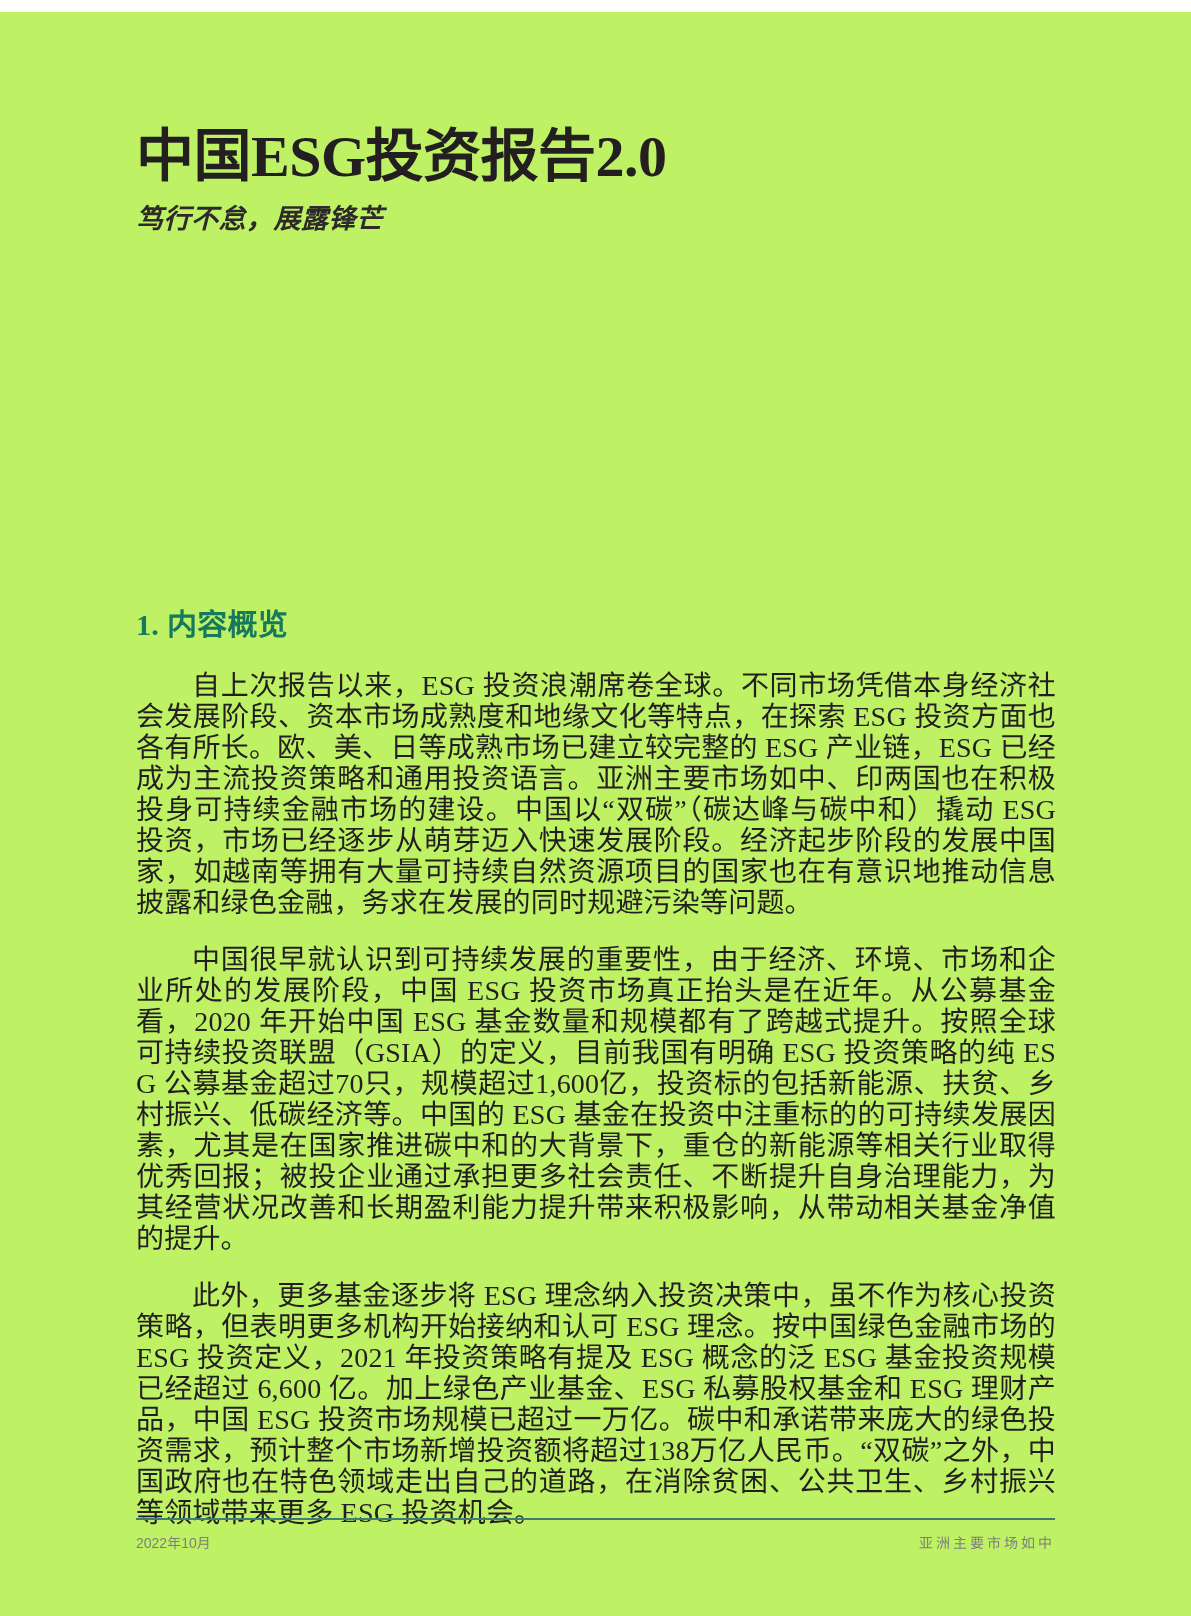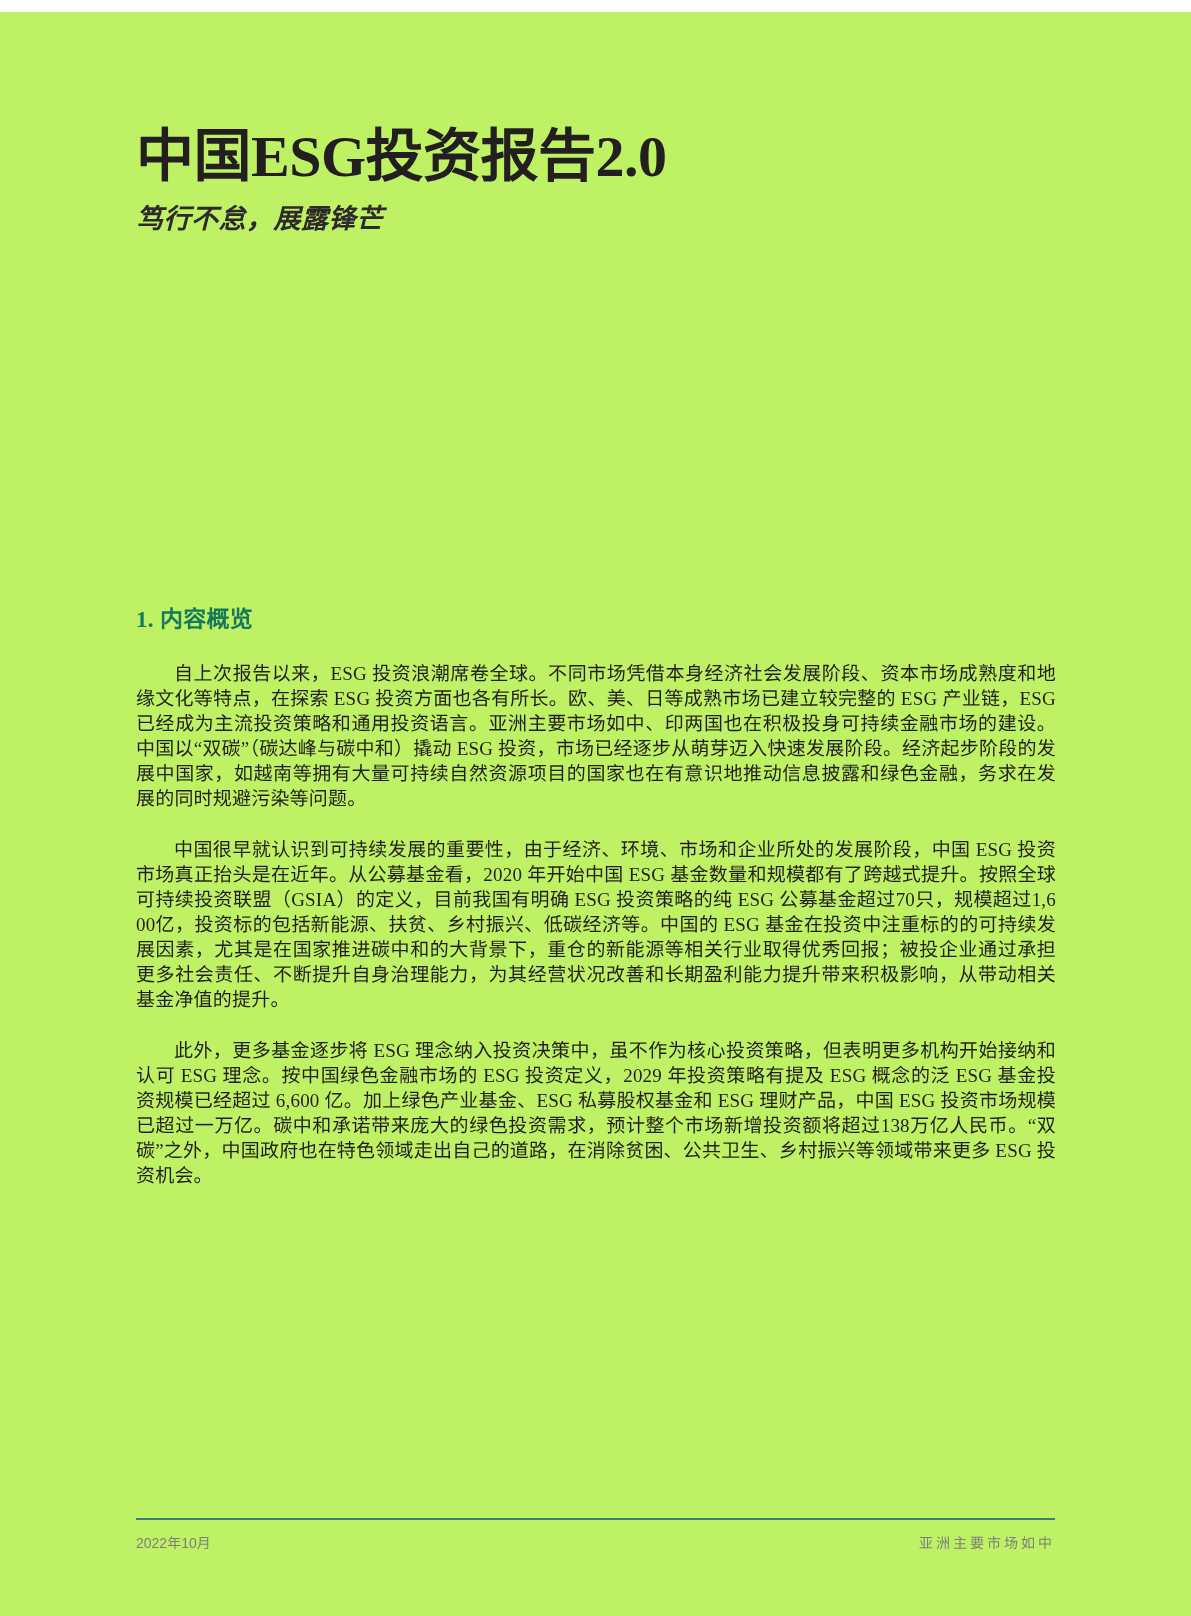--- a/index.html
+++ b/index.html
@@ -59,32 +59,32 @@
   
   .content {
     position: absolute;
     left: 136px;
     top: 594px;
     width: 920px;
   }
 
   .section-heading {
     font-family: "Liberation Serif", "DejaVu Serif", serif;
-    font-size: 23px;
+    font-size: 30px;
     font-weight: 700;
     color: #16795d;
     margin: 0 0 26px 0;
     line-height: 1.25;
     letter-spacing: 0.3px;
   }
 
   .para {
     font-family: "Liberation Serif", "DejaVu Serif", serif;
-    font-size: 19px;
-    line-height: 25px;
+    font-size: 28px;
+    line-height: 31px;
     color: #231f20;
     margin: 0 0 26px 0;
     text-align: justify;
     text-justify: inter-character;
     text-indent: 2em;
     letter-spacing: 0.2px;
     word-break: break-all;
   }
 
   .para:last-child {
@@ -134,21 +134,21 @@
     <h2 class="doc-subtitle">笃行不怠，展露锋芒</h2>
   </header>
 
   <main class="content">
     <h3 class="section-heading">1. 内容概览</h3>
 
     <p class="para">自上次报告以来，ESG 投资浪潮席卷全球。不同市场凭借本身经济社会发展阶段、资本市场成熟度和地缘文化等特点，在探索 ESG 投资方面也各有所长。欧、美、日等成熟市场已建立较完整的 ESG 产业链，ESG 已经成为主流投资策略和通用投资语言。亚洲主要市场如中、印两国也在积极投身可持续金融市场的建设。中国以“双碳”（碳达峰与碳中和）撬动 ESG 投资，市场已经逐步从萌芽迈入快速发展阶段。经济起步阶段的发展中国家，如越南等拥有大量可持续自然资源项目的国家也在有意识地推动信息披露和绿色金融，务求在发展的同时规避污染等问题。</p>
 
     <p class="para">中国很早就认识到可持续发展的重要性，由于经济、环境、市场和企业所处的发展阶段，中国 ESG 投资市场真正抬头是在近年。从公募基金看，2020 年开始中国 ESG 基金数量和规模都有了跨越式提升。按照全球可持续投资联盟（GSIA）的定义，目前我国有明确 ESG 投资策略的纯 ESG 公募基金超过70只，规模超过1,600亿，投资标的包括新能源、扶贫、乡村振兴、低碳经济等。中国的 ESG 基金在投资中注重标的的可持续发展因素，尤其是在国家推进碳中和的大背景下，重仓的新能源等相关行业取得优秀回报；被投企业通过承担更多社会责任、不断提升自身治理能力，为其经营状况改善和长期盈利能力提升带来积极影响，从带动相关基金净值的提升。</p>
 
-    <p class="para">此外，更多基金逐步将 ESG 理念纳入投资决策中，虽不作为核心投资策略，但表明更多机构开始接纳和认可 ESG 理念。按中国绿色金融市场的 ESG 投资定义，2029 年投资策略有提及 ESG 概念的泛 ESG 基金投资规模已经超过 6,600 亿。加上绿色产业基金、ESG 私募股权基金和 ESG 理财产品，中国 ESG 投资市场规模已超过一万亿。碳中和承诺带来庞大的绿色投资需求，预计整个市场新增投资额将超过138万亿人民币。“双碳”之外，中国政府也在特色领域走出自己的道路，在消除贫困、公共卫生、乡村振兴等领域带来更多 ESG 投资机会。</p>
+    <p class="para">此外，更多基金逐步将 ESG 理念纳入投资决策中，虽不作为核心投资策略，但表明更多机构开始接纳和认可 ESG 理念。按中国绿色金融市场的 ESG 投资定义，2021 年投资策略有提及 ESG 概念的泛 ESG 基金投资规模已经超过 6,600 亿。加上绿色产业基金、ESG 私募股权基金和 ESG 理财产品，中国 ESG 投资市场规模已超过一万亿。碳中和承诺带来庞大的绿色投资需求，预计整个市场新增投资额将超过138万亿人民币。“双碳”之外，中国政府也在特色领域走出自己的道路，在消除贫困、公共卫生、乡村振兴等领域带来更多 ESG 投资机会。</p>
   </main>
 
   <footer class="footer">
     <div class="footer-rule"></div>
     <div class="footer-row">
       <span class="footer-left">2022年10月</span>
       <span class="footer-right">亚洲主要市场如中</span>
     </div>
   </footer>
 

